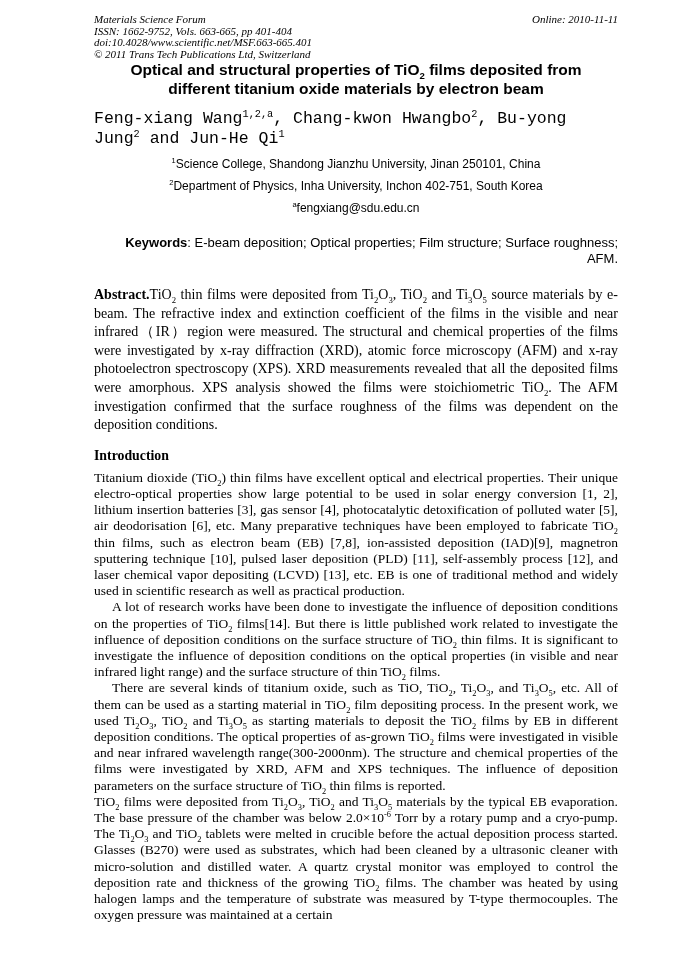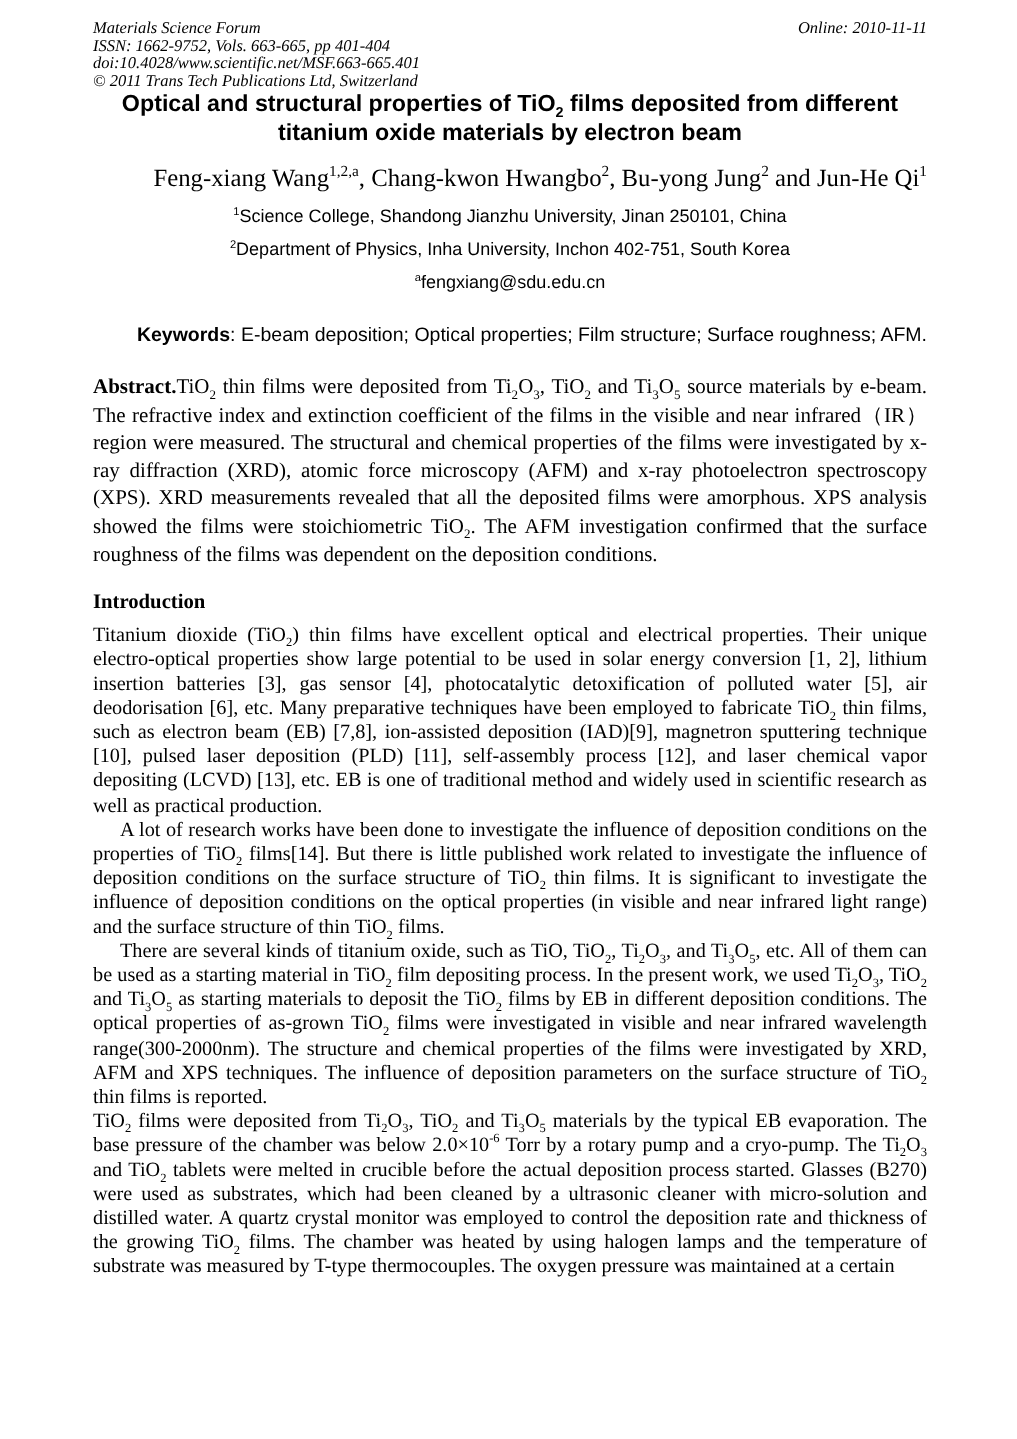--- a/index.html
+++ b/index.html
@@ -3,21 +3,21 @@
 <meta charset="utf-8">
 <style>
   * { margin: 0; padding: 0; box-sizing: border-box; }
   html, body { background: #ffffff; }
   body {
     width: 678px; height: 959px;
     overflow: hidden;
     color: #000;
     font-family: "Liberation Serif", serif;
   }
-  .page { padding: 14px 60px 0 62px; }
+  .page { padding: 14px 60px 0 94px; }
 
   
   .hdr {
     display: flex; justify-content: space-between; align-items: flex-start;
     font-family: "Liberation Serif", serif;
     font-style: italic;
     font-size: 11px; line-height: 11.5px;
   }
   .hdr-left div { white-space: nowrap; }
   .hdr-right { white-space: nowrap; }
@@ -25,22 +25,22 @@
   
   .title {
     padding: 0 6px;
     text-align: center;
     font-family: "Liberation Sans", sans-serif;
     font-weight: bold;
     font-size: 15.5px; line-height: 19px;
   }
   .authors {
     margin-top: 11px;
-    text-align: right;
-    font-family: Liberation Serif, serif;
+    text-align: left;
+    font-family: Liberation Mono, monospace;
     font-size: 16.5px; line-height: 20px;
   }
   .affil, .email {
     text-align: center;
     font-family: "Liberation Sans", sans-serif;
     font-size: 12px; line-height: 15px;
   }
   .affil { margin-top: 8px; }
   .affil + .affil { margin-top: 7px; }
   .email { margin-top: 7px; }

